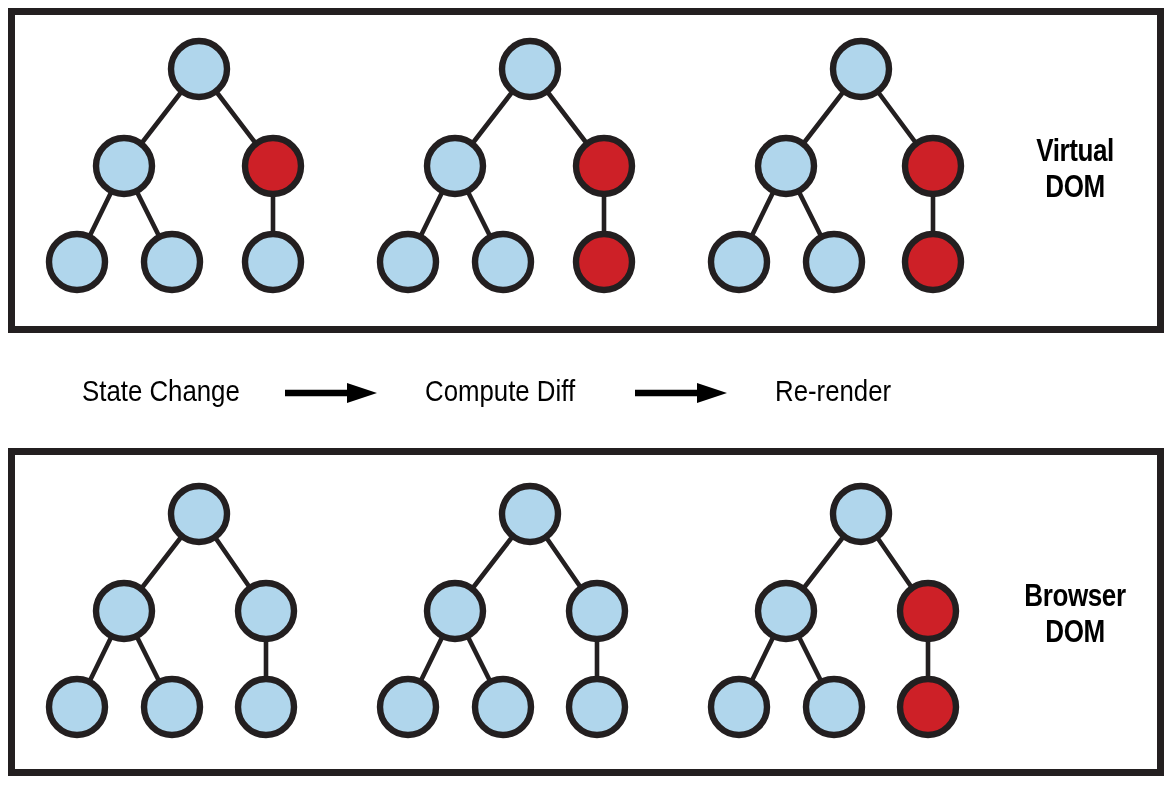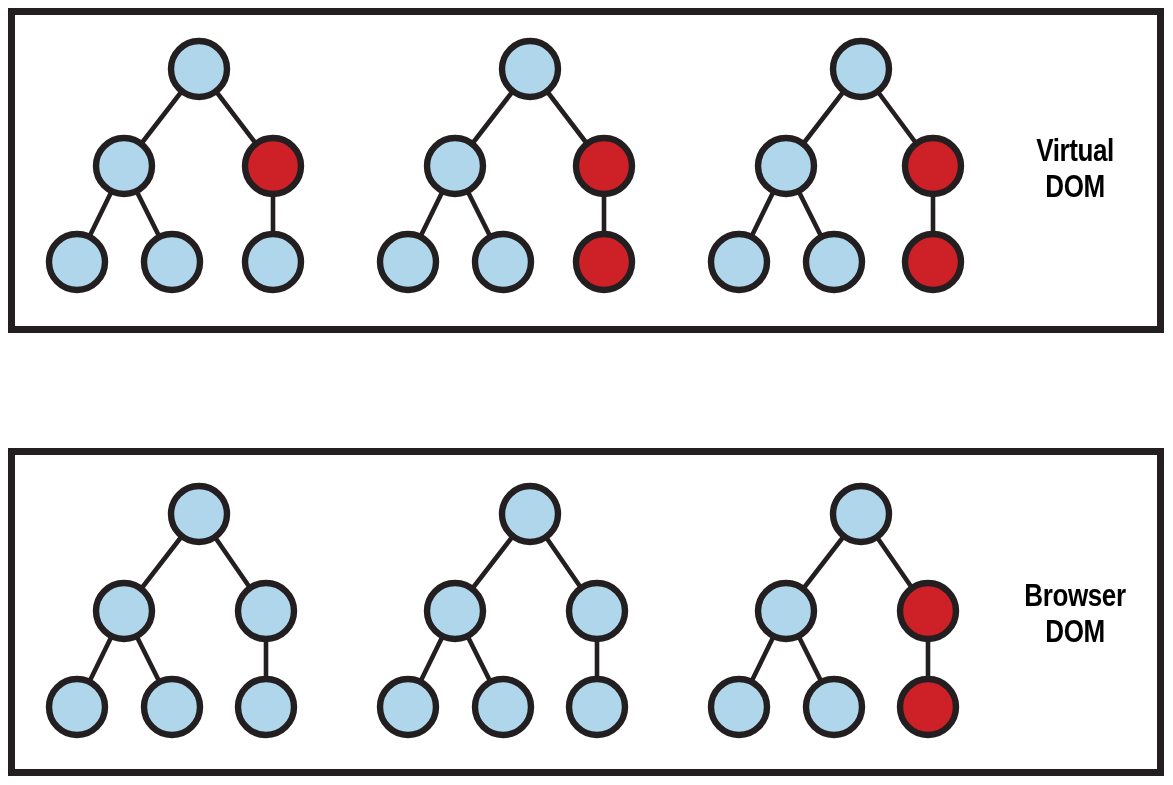--- a/index.html
+++ b/index.html
@@ -165,20 +165,38 @@
         <circle cx="933" cy="166" r="28" class="node" fill="#cd2027"></circle>
         <circle cx="739" cy="262" r="28" class="node" fill="#b0d6ec"></circle>
         <circle cx="834" cy="262" r="28" class="node" fill="#b0d6ec"></circle>
         <circle cx="933" cy="262" r="28" class="node" fill="#cd2027"></circle>
       </g>
     </svg>
 
   <div class="panel-label" id="label-virtual">Virtual
 DOM</div>
 
+  <div id="flow-row">
+
+    <div class="flow-text" id="flow-state-change">State Change</div>
+
+    <svg class="flow-arrow" id="flow-arrow-1" viewBox="0 0 96 22">
+      <line class="arrow-shaft" x1="2" y1="11" x2="68" y2="11"></line>
+      <polygon class="arrow-head" points="64,1 94,11 64,21"></polygon>
+    </svg>
+
+    <div class="flow-text" id="flow-compute-diff">Compute Diff</div>
+
+    <svg class="flow-arrow" id="flow-arrow-2" viewBox="0 0 96 22">
+      <line class="arrow-shaft" x1="2" y1="11" x2="68" y2="11"></line>
+      <polygon class="arrow-head" points="64,1 94,11 64,21"></polygon>
+    </svg>
+
+    <div class="flow-text" id="flow-rerender">Re-render</div>
+  </div>
 
   <div class="panel" id="panel-browser"></div>
 
   <svg class="tree-svg" id="svg-browser" style="left:0;top:0;width:1173px;height:785px;">
       <g>
         <line x1="199" y1="514" x2="124" y2="611" class="edge"></line>
         <line x1="199" y1="514" x2="266" y2="611" class="edge"></line>
         <line x1="124" y1="611" x2="77" y2="707" class="edge"></line>
         <line x1="124" y1="611" x2="172" y2="707" class="edge"></line>
         <line x1="266" y1="611" x2="266" y2="707" class="edge"></line>

